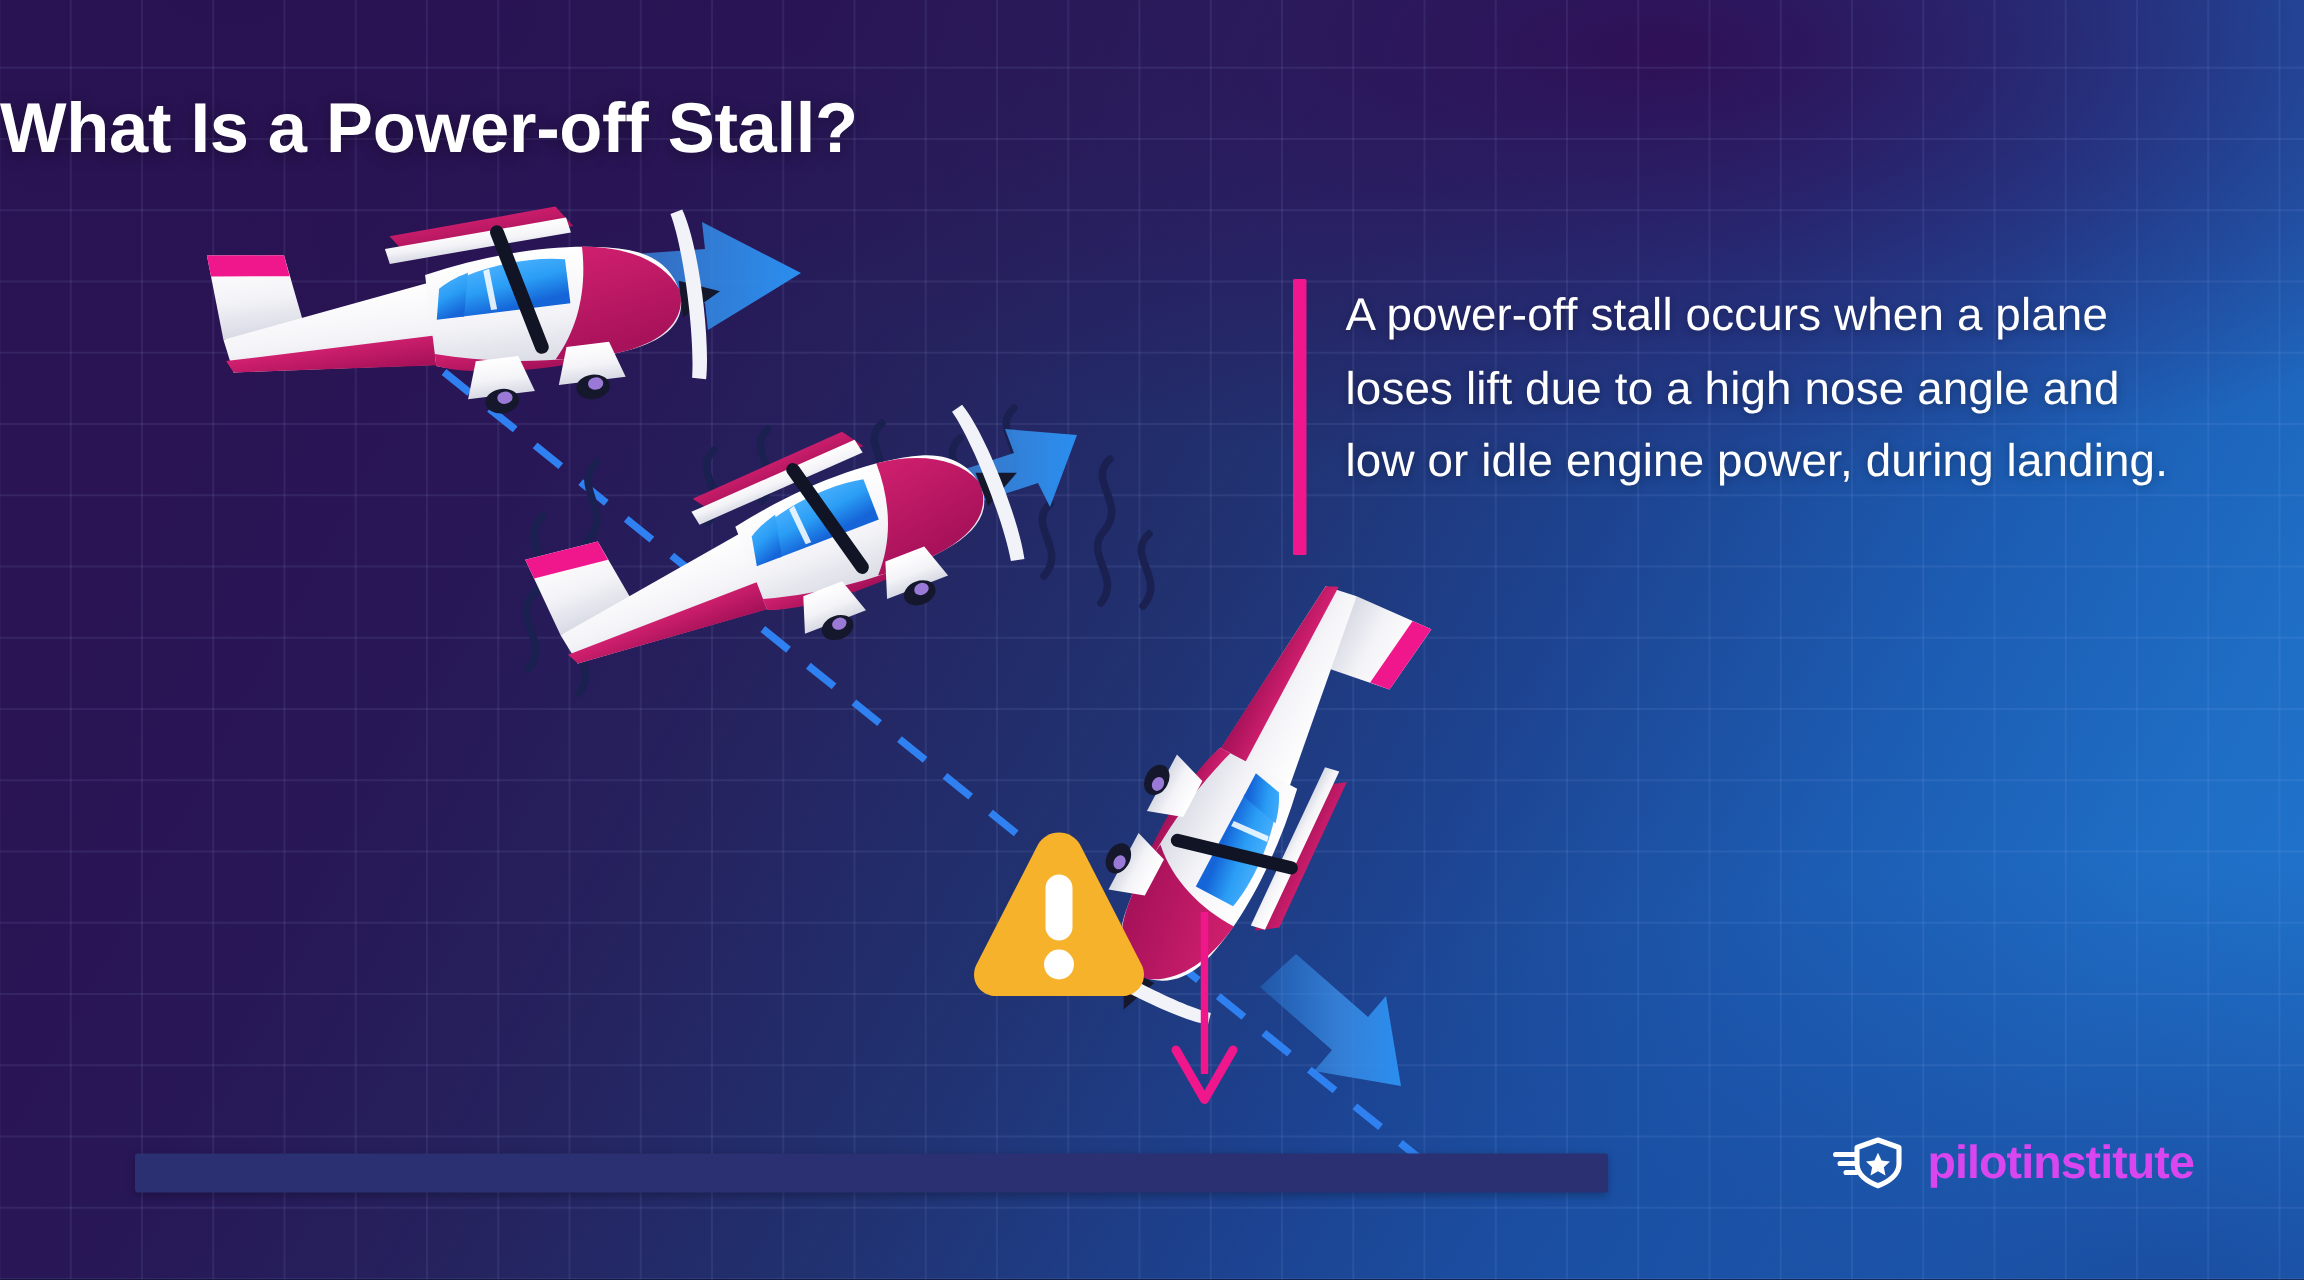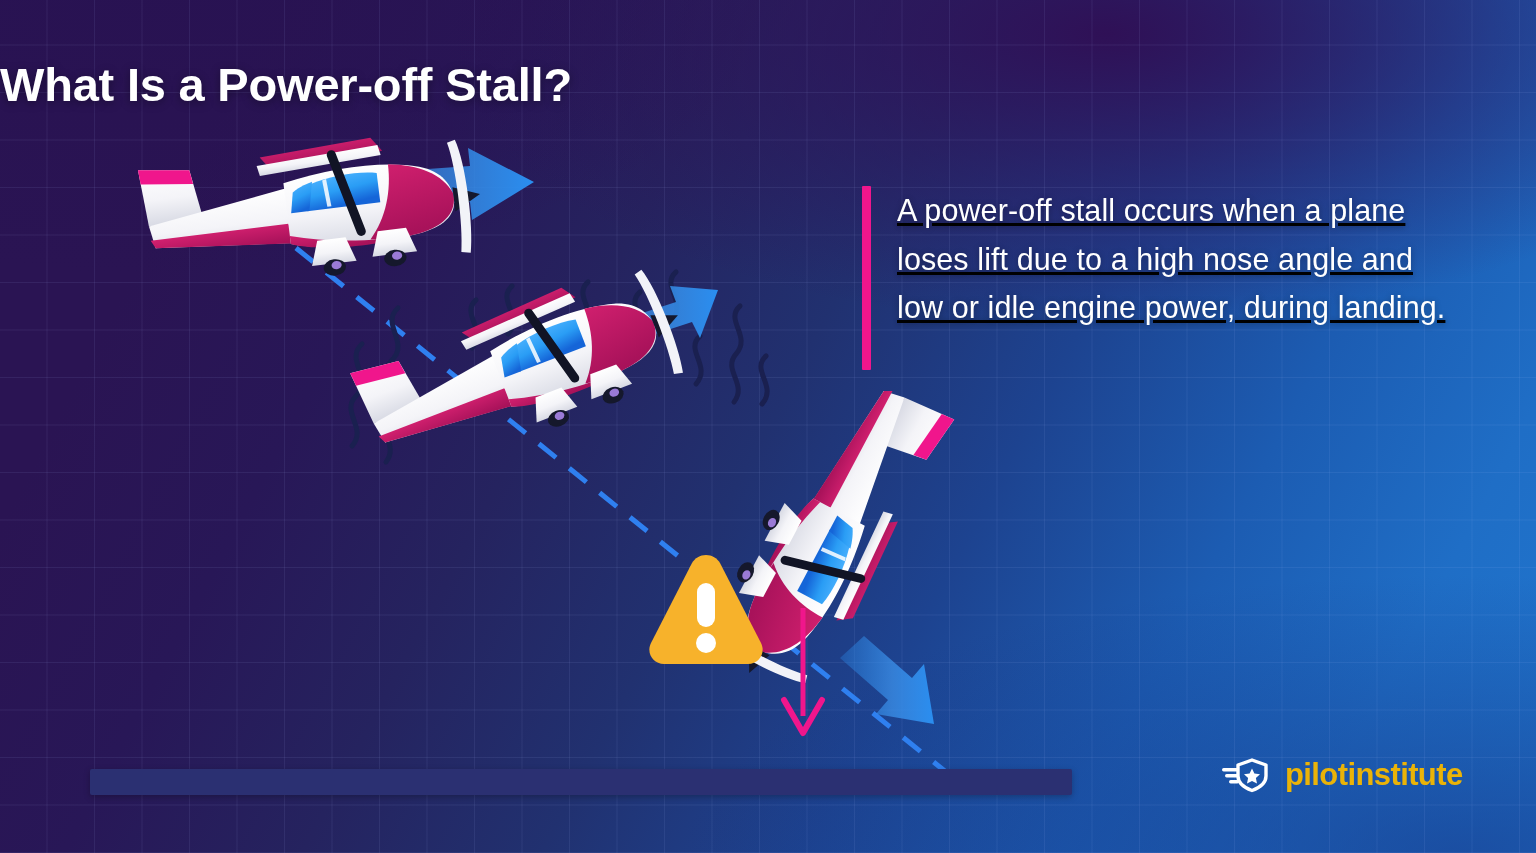--- a/index.html
+++ b/index.html
@@ -28,32 +28,32 @@
       linear-gradient(to right, rgba(175,195,255,.085) 1px, transparent 1px),
       linear-gradient(to bottom, rgba(175,195,255,.085) 1px, transparent 1px);
     background-size:47.5px 47.5px;background-position:-1px -3px;}
 
   
   .title{position:absolute;left:0;right:0;top:57px;text-align:left;
     color:#ffffff;font-size:47px;font-weight:bold;letter-spacing:-.2px;
     text-shadow:0 2px 10px rgba(0,0,0,.35);}
 
   
-  .callout{position:absolute;left:862px;top:186px;display:flex;gap:26px;text-decoration:underline;}
+  .callout{position:absolute;left:862px;top:186px;display:flex;gap:26px;}
   .accent-bar{width:9px;height:184px;background:#f0168c;border-radius:1px;flex:none;}
   .body-text{color:#ffffff;font-size:30.5px;line-height:48.5px;max-width:560px;
     letter-spacing:.1px;text-shadow:0 1px 6px rgba(0,0,0,.3);}
 
   
   .ground{position:absolute;left:90px;top:769px;width:982px;height:26px;
     background:#2b3072;border-radius:2px;box-shadow:0 2px 6px rgba(0,0,0,.25);}
 
   
   .logo{position:absolute;left:1222px;top:757px;display:flex;align-items:center;gap:11px;}
-  .logo-text{color:#eab308;font-size:31px;font-weight:bold;letter-spacing:-.6px;}
+  .logo-text{color:#d946ef;font-size:31px;font-weight:bold;letter-spacing:-.6px;}
 
   
   .layer{position:absolute;left:0;top:0;width:1536px;height:853px;overflow:visible;}
 </style>
 </head>
 <body>
 
 <div id="stage">
 
   <div class="bg-base"></div>

